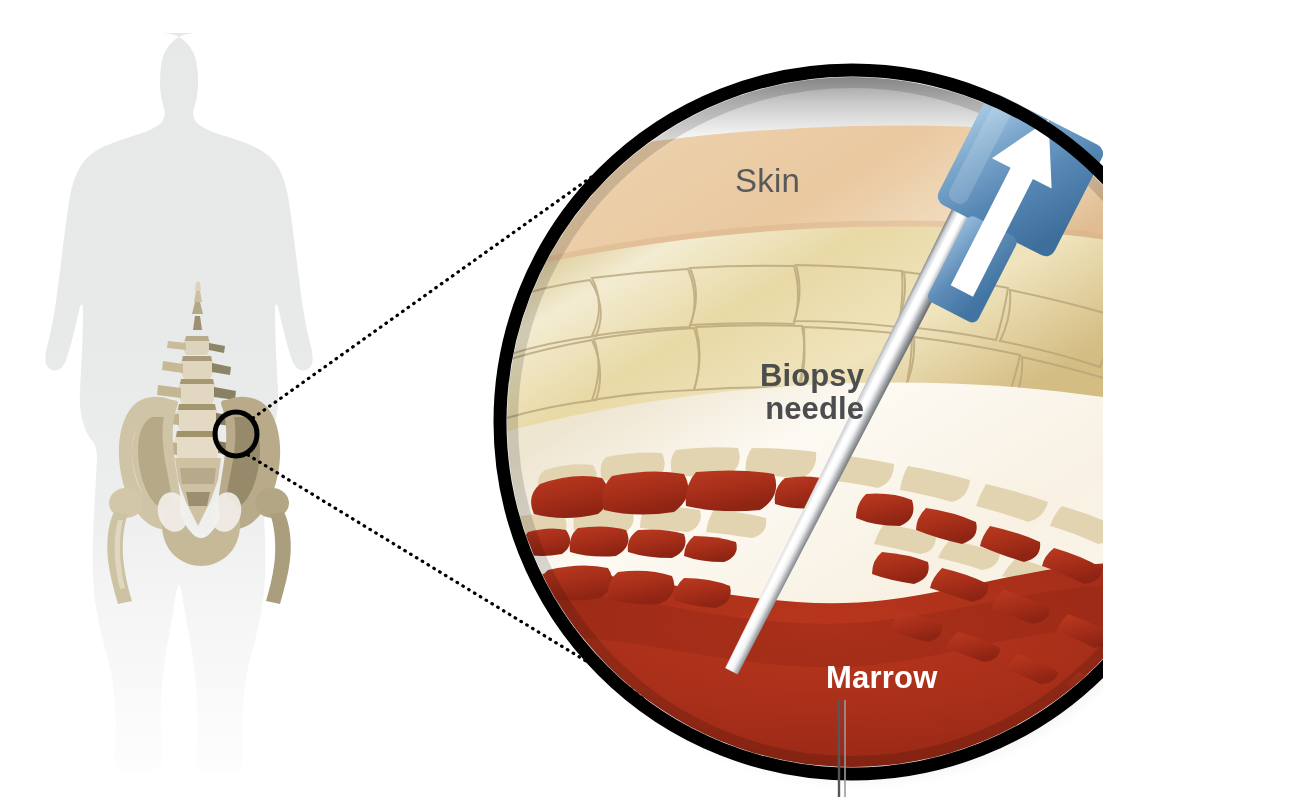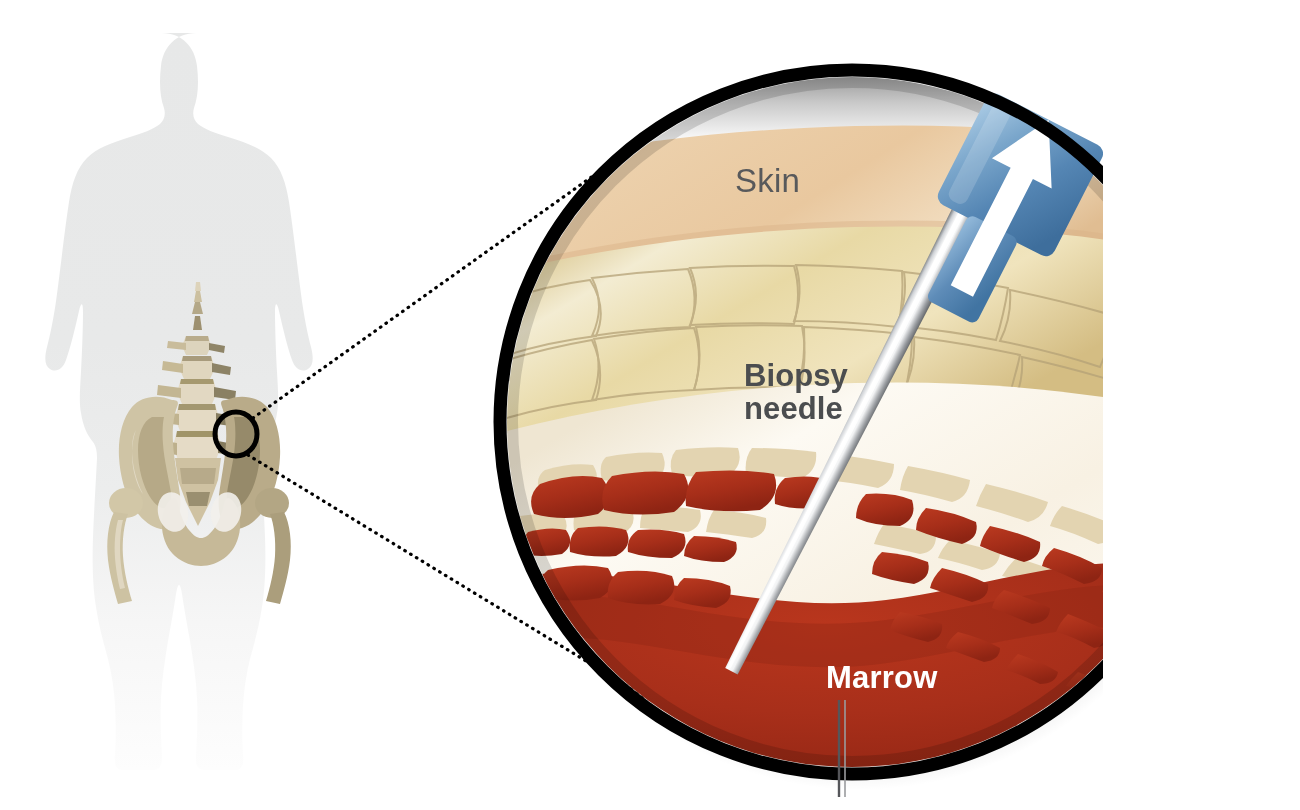--- a/index.html
+++ b/index.html
@@ -39,21 +39,21 @@
     font-weight: 400;
     color: #58595b;
     letter-spacing: 0.2px;
   }
   #label-biopsy {
     left: 744px;
     top: 359px;
     font-size: 31px;
     font-weight: 700;
     color: #4b4d4f;
-    text-align: left;
+    text-align: right;
     width: 120px;
     letter-spacing: 0.1px;
   }
   #label-biopsy .l2 { display:block; }
   #label-marrow {
     left: 803px;
     top: 661px;
     font-size: 31px;
     font-weight: 700;
     color: #ffffff;

